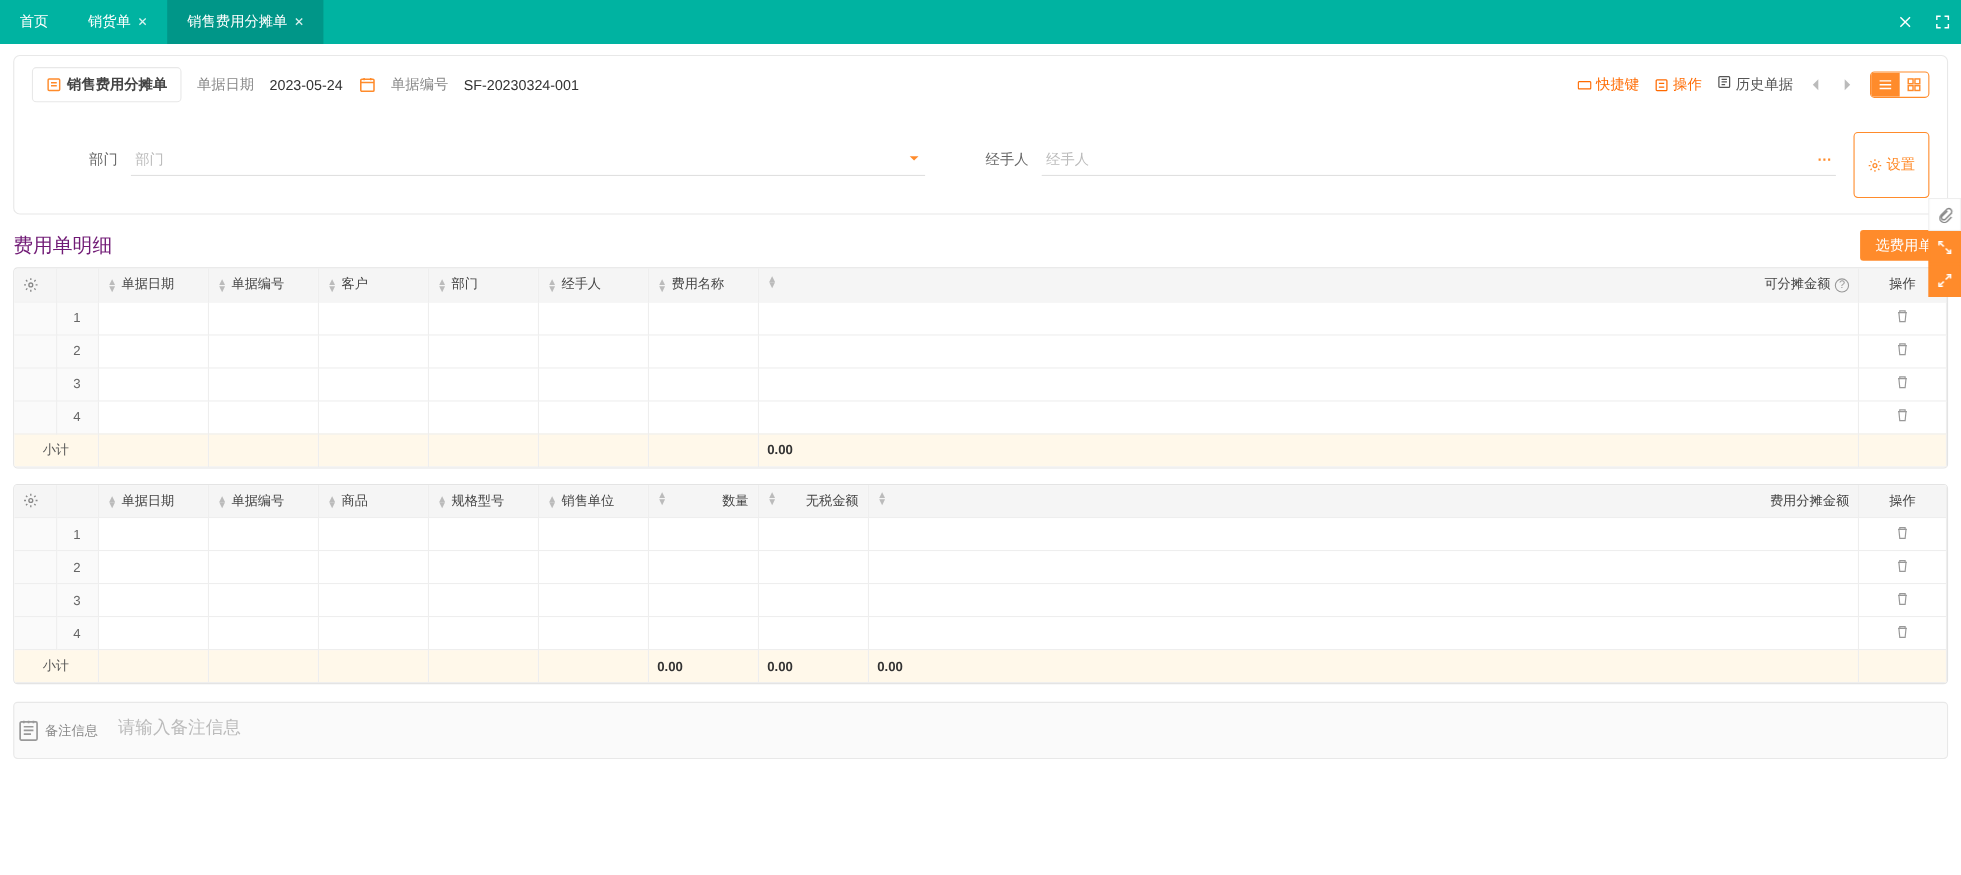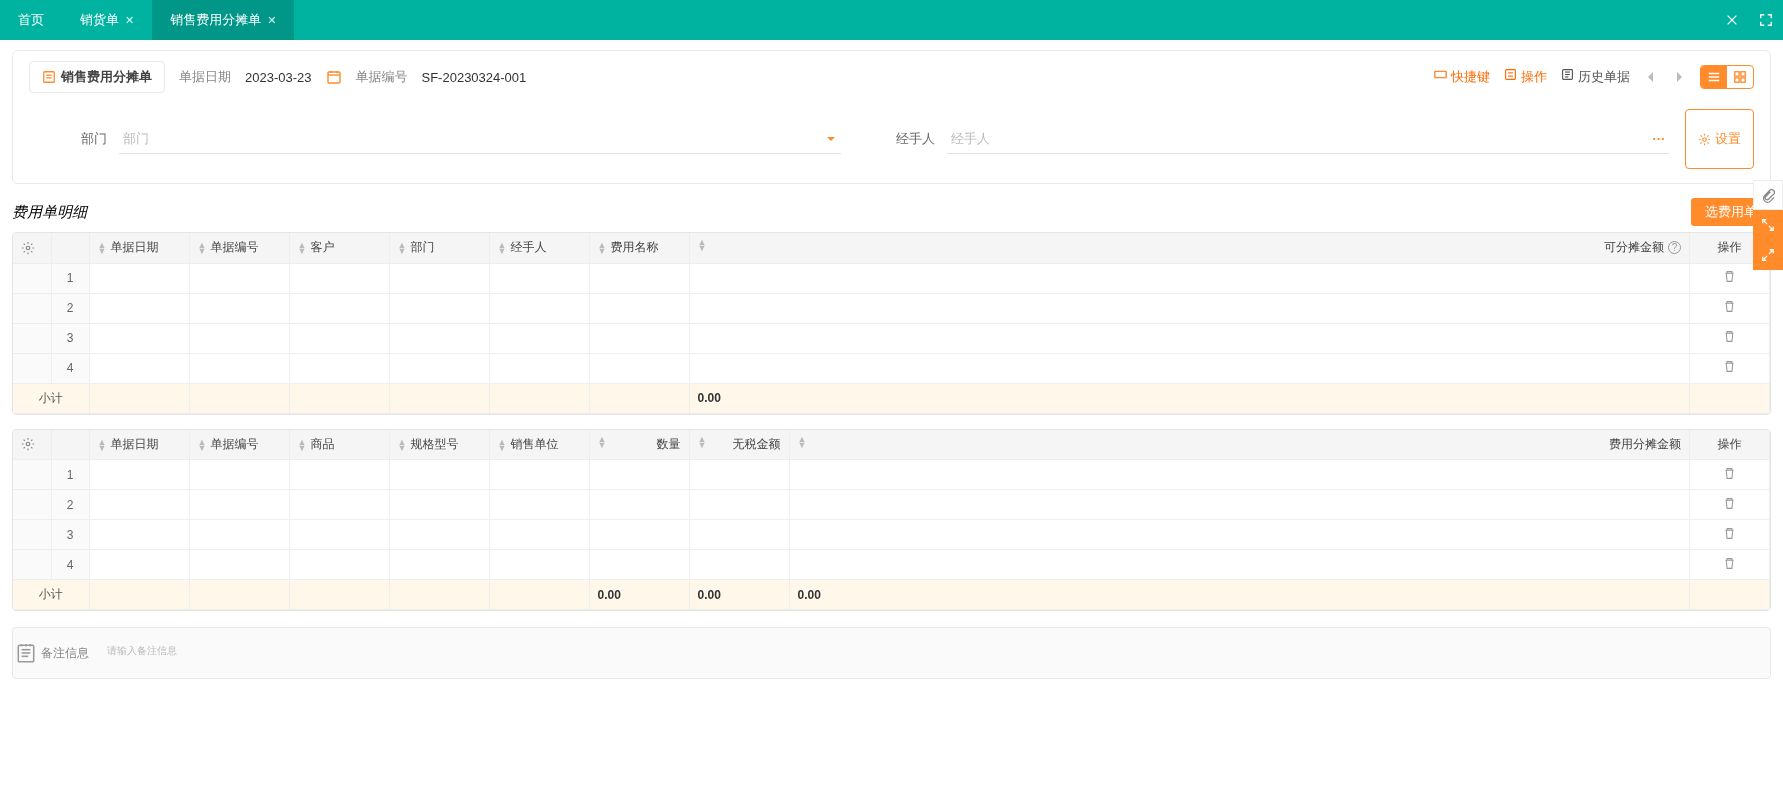--- a/index.html
+++ b/index.html
@@ -13,61 +13,61 @@
 .topbar-btn svg { width: 14px; height: 14px; }
 .content-wrap { padding: 10px 12px 0 12px; }
 .header-card { border: 1px solid #e8e8e8; border-radius: 6px; background: #fff; padding: 10px 16px 14px 16px; }
 .header-row1 { display: flex; align-items: center; gap: 14px; }
 .doc-type-btn { display: inline-flex; align-items: center; gap: 5px; border: 1px solid #e8e8e8; border-radius: 4px; padding: 6px 12px; background: #fff; font-weight: 700; color: #444; }
 .doc-type-btn .ico { color: #ff8b2b; }
 .hdr-lbl { color: #888; }
 .hdr-date { color: #333; font-weight: 500; }
 .cal-ico { color: #ff8b2b; display:inline-flex; align-items:center;}
 .hdr-spacer { flex: 1; }
-.hdr-link { display: inline-flex; align-items: flex-start; gap: 4px; color: #ff6a00; cursor: pointer; }
+.hdr-link { display: inline-flex; align-items: center; gap: 4px; color: #ff6a00; cursor: pointer; }
 .hdr-text-link { color: #555; cursor: pointer; display:inline-flex; align-items:flex-start; gap:4px;}
 .nav-arrow { color: #bbb; padding: 0 2px; cursor: pointer; display:inline-flex;}
 .view-toggle { display:inline-flex; border:1px solid #ff8b2b; border-radius:4px; overflow:hidden; height:24px;}
 .view-toggle span { width:26px; display:flex; align-items:center; justify-content:center; cursor:pointer;}
 .view-toggle .on { background:#ff8b2b; color:#fff;}
 .view-toggle .off { color:#ff8b2b;}
 .header-row2 { display:flex; gap:16px; margin-top:16px; align-items:center;}
 .field { display:flex; align-items:center; flex:1; }
 .field-lbl { width:90px; text-align:right; color:#666; padding-right:12px; white-space:nowrap;}
 .field-lbl .req { color:#ff4d4f; margin-right:4px;}
 .field-ctl { flex:1; border-bottom:1px solid #e0e0e0; height:30px; display:flex; align-items:center; justify-content:space-between; padding:0 4px;}
 .field-ctl input { border:none; outline:none; width:100%; font-size:13px; background:transparent;}
 .field-ctl input::placeholder{ color:#bbb;}
 .chevron-down { color:#ff8b2b; }
 .dots-ico { color:#ff8b2b; font-weight:700; display:inline-flex; align-items:center;}
-.settings-btn { border:1px solid #ff8b2b; color:#ff8b2b; border-radius:4px; padding:20px 12px; display:inline-flex; align-items:center; gap:4px; cursor:pointer; background:#fff;}
+.settings-btn { border:1px solid #ff8b2b; color:#ff8b2b; border-radius:4px; padding:20px 12px; display:inline-flex; align-items:center; gap:4px; cursor:pointer; background:#fff;margin-top:11px;}
 .section { margin-top:14px; }
 .section-head { display:flex; align-items:center; justify-content:space-between; margin-bottom:6px;}
-.section-title { color:#000000; font-size:15px;font-style:italic;}
+.section-title { color:#701a75; font-size:18px;}
 .orange-btn { background:#ff8b2b; color:#fff; border:none; border-radius:3px; padding:5px 14px; cursor:pointer; font-size:13px;}
 .tbl { width:100%; border:1px solid #e4e4e4; border-radius:4px; overflow:hidden;}
 .tbl table { width:100%; border-collapse:collapse; table-layout:fixed;}
 .tbl th, .tbl td { border-right:1px solid #eee; border-bottom:1px solid #eee; height:30px; padding:0 8px; font-size:12px;}
 .tbl th { background:#f5f5f5; color:#444; font-weight:500; text-align:left; position:relative;}
 .tbl th.center, .tbl td.center { text-align:center;}
 .tbl th.right, .tbl td.right { text-align:right;}
 .gear-cell { width:38px; text-align:center;}
 .idx-cell { width:38px; text-align:center; background:#fafafa; color:#666;}
 .op-cell { width:80px; text-align:center;}
 .sort-ico { color:#bbb; font-size:9px; display:inline-flex; flex-direction:column; line-height:6px; margin-right:4px; vertical-align:middle;}
 .help-ico { display:inline-block; border:1px solid #999; color:#999; border-radius:50%; width:13px; height:13px; line-height:11px; text-align:center; font-size:10px; margin-left:4px;}
 .subtotal-row td { background:#fff8ea;margin-left:38px;}
 .subtotal-row .lbl { text-align:center; color:#555;}
 .subtotal-row .val { font-weight:700; }
 .trash-ico { color:#999; cursor:pointer; display:inline-flex; justify-content:center;}
 .remark-card { margin-top:16px; border:1px solid #e8e8e8; border-radius:4px; background:#fafafa; display:flex; align-items:stretch; padding:0;}
 .remark-left { width:78px; display:flex; flex-direction:row; align-items:center; justify-content:center; gap:4px; color:#888; padding:14px 0;}
 .remark-left .ico{ color:#999;}
 .remark-input { flex:1; padding:14px 16px;}
-.remark-input input { width:100%; border:none; background:transparent; outline:none; font-size:10px;}
+.remark-input input { width:100%; border:none; background:transparent; outline:none; font-size:16px;}
 .remark-input input::placeholder{ color:#bbb;}
 .footer-bar { margin-top:14px; border:1px solid #e8e8e8; border-radius:6px 6px 0 0; padding:10px 14px; display:flex; justify-content:flex-end; gap:12px; background:#fff;}
 .btn-outline-orange { border:1px solid #ff8b2b; color:#ff8b2b; background:#fff; border-radius:4px; padding:6px 24px; cursor:pointer; font-size:13px;}
 .btn-outline-gray { border:1px solid #ccc; color:#555; background:#fff; border-radius:4px; padding:6px 24px; cursor:pointer; font-size:13px;}
 .btn-solid-orange { border:none; background:#ff8b2b; color:#fff; border-radius:4px; padding:6px 20px; cursor:pointer; font-size:13px; display:inline-flex; align-items:center; gap:6px;}
 .right-rail { position:fixed; right:0; top:180px; display:flex; flex-direction:column; gap:0; }
 .right-rail .chip { width:30px; height:30px; display:flex; align-items:center; justify-content:center; background:#fff; border:1px solid #eee; color:#888; cursor:pointer;}
 .right-rail .chip.on { background:#ff8b2b; color:#fff; border-color:#ff8b2b;}
 svg { display:block; }
 </style>
@@ -108,21 +108,21 @@
         <span class="ico">
             <svg width="14" height="14" viewBox="0 0 16 16" fill="none" stroke="currentColor" stroke-width="1.5">
               <rect x="2" y="2" width="12" height="12" rx="1"></rect>
               <line x1="5" y1="6" x2="11" y2="6"></line>
               <line x1="5" y1="9" x2="11" y2="9"></line>
             </svg>
           </span>
         <span>销售费用分摊单</span>
       </span>
       <span class="hdr-lbl">单据日期</span>
-      <span class="hdr-date">2023-03-23</span>
+      <span class="hdr-date">2023-05-24</span>
       <span class="cal-ico">
           <svg width="16" height="16" viewBox="0 0 16 16" fill="none" stroke="currentColor" stroke-width="1.4">
             <rect x="2" y="3" width="12" height="11" rx="1"></rect>
             <line x1="2" y1="6" x2="14" y2="6"></line>
             <line x1="5" y1="2" x2="5" y2="4"></line>
             <line x1="11" y1="2" x2="11" y2="4"></line>
           </svg>
         </span>
       <span class="hdr-lbl">单据编号</span>
       <span class="hdr-date">SF-20230324-001</span>

